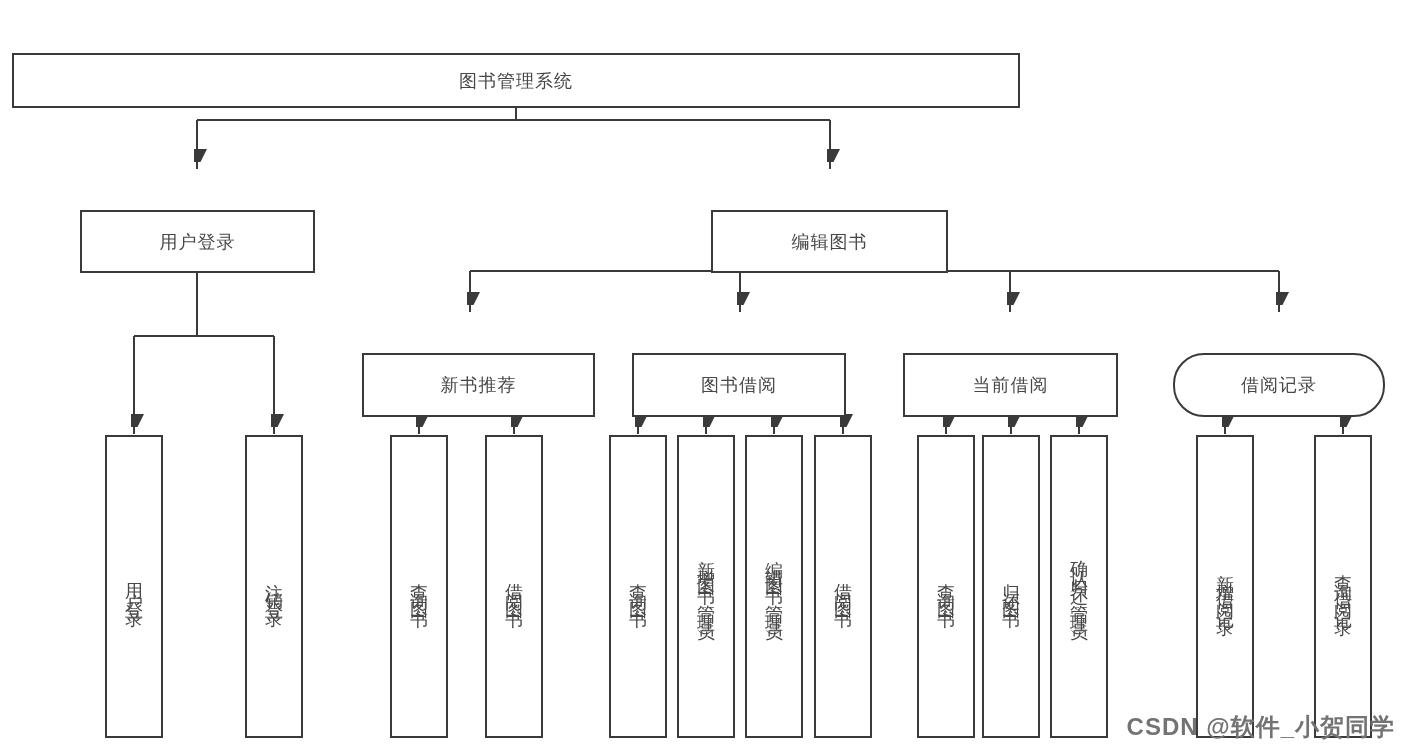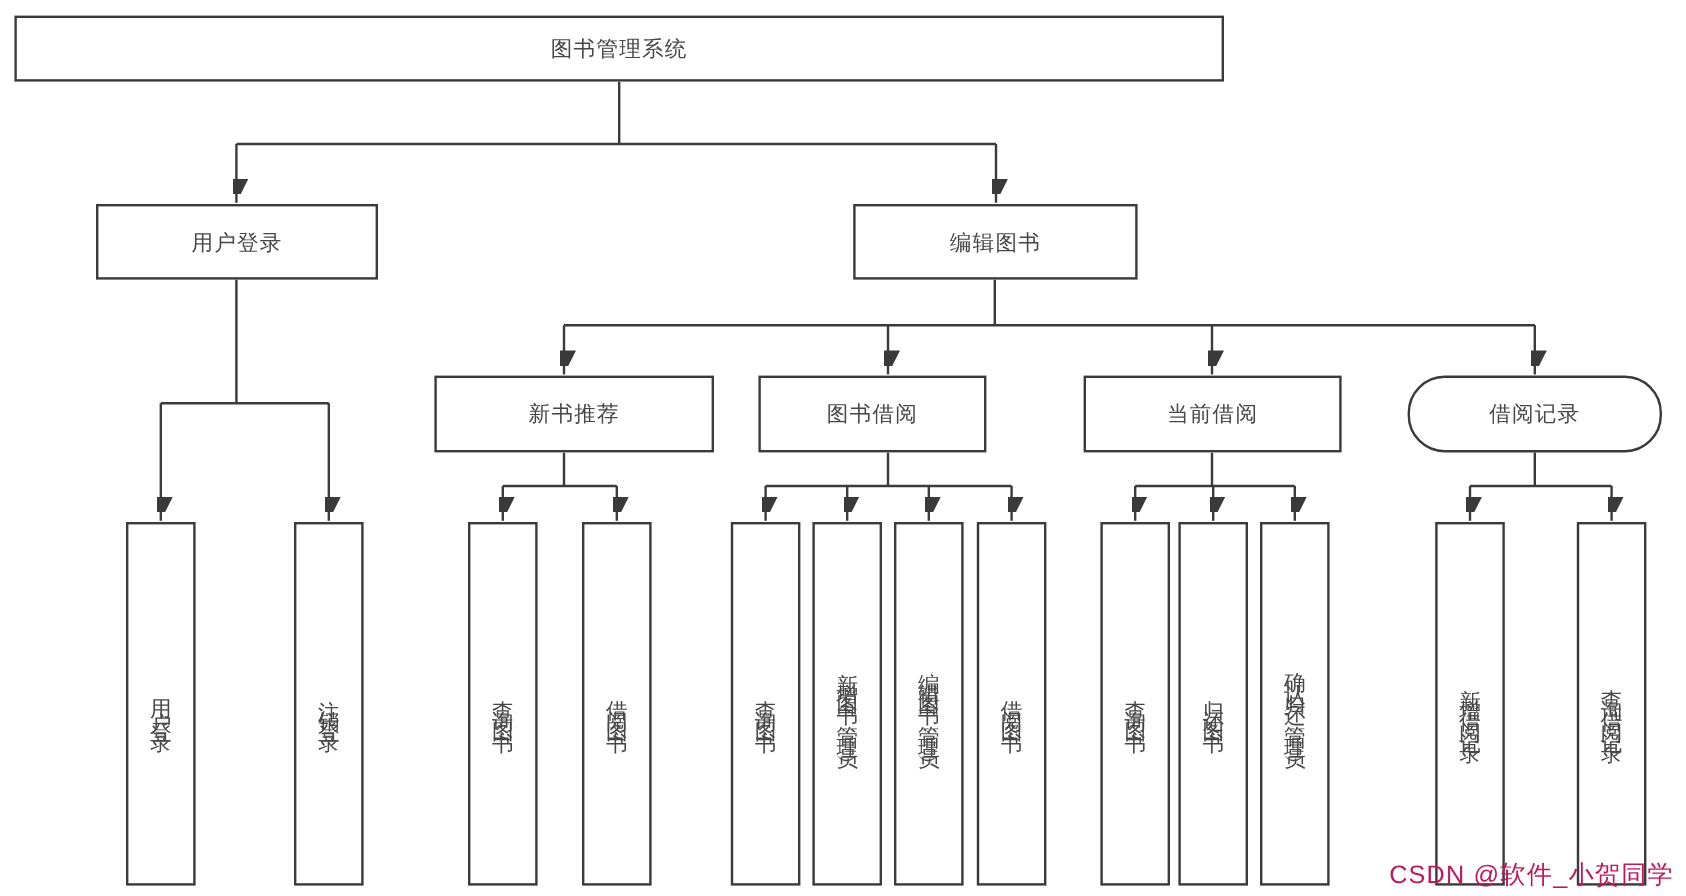--- a/index.html
+++ b/index.html
@@ -22,26 +22,27 @@
     position: absolute;
     border: 2px solid #3a3a3a;
     background: #ffffff;
     display: flex;
     align-items: center;
     justify-content: center;
     color: #474747;
     font-size: 18px;
     letter-spacing: 1px;
     white-space: nowrap;
+    margin-top: 40px;
   }
   .root-box  { left: 12px;  top: 13px;  width: 1008px; height: 55px; }
   .lvl2-a    { left: 80px;  top: 170px; width: 235px;  height: 63px; }
   .lvl2-b    { left: 711px; top: 170px; width: 237px;  height: 63px; }
   .lvl3-0    { left: 362px; top: 313px; width: 233px;  height: 64px; }
-  .lvl3-1    { left: 632px; top: 313px; width: 190px;  height: 64px; text-align: center; }
+  .lvl3-1    { left: 632px; top: 313px; width: 214px;  height: 64px; text-align: center; }
   .lvl3-2    { left: 903px; top: 313px; width: 215px;  height: 64px; }
   .lvl3-3    { left: 1173px;top: 313px; width: 212px;  height: 64px; border-radius: 31px; }
   .leaf {
     position: absolute;
     top: 435px;
     width: 58px;
     height: 303px;
     border: 2px solid #3a3a3a;
     background: #ffffff;
     display: flex;
@@ -64,24 +65,25 @@
   .leaf-7  { left: 814px; }
   .leaf-8  { left: 917px; }
   .leaf-9  { left: 982px; }
   .leaf-10 { left: 1050px; }
   .leaf-11 { left: 1196px; }
   .leaf-12 { left: 1314px; }
   .watermark {
     position: absolute;
     right: 10px;
     bottom: 4px;
-    font-size: 21px;
-    color: #be185d;
+    font-size: 24px;
+    color: #737373;
     letter-spacing: 1px;
     pointer-events: none;
+    font-weight: bold;
   }
 </style>
 </head>
 <body>
 
 <div class="canvas">
 
   <svg class="connector-layer" viewBox="0 0 1405 747" xmlns="http://www.w3.org/2000/svg">
     <defs>
       <marker id="arrow" markerWidth="6.5" markerHeight="6.5" refX="10" refY="5" orient="auto" markerUnits="strokeWidth">

